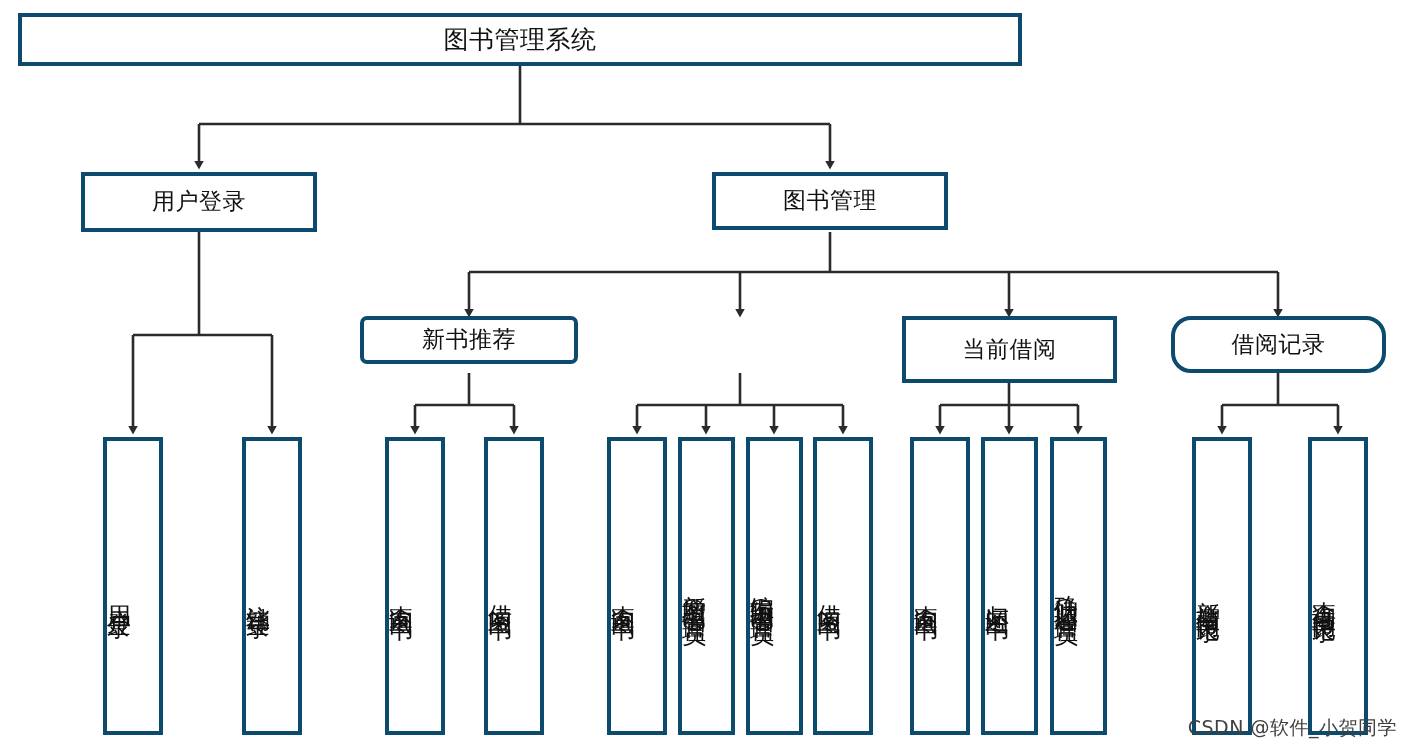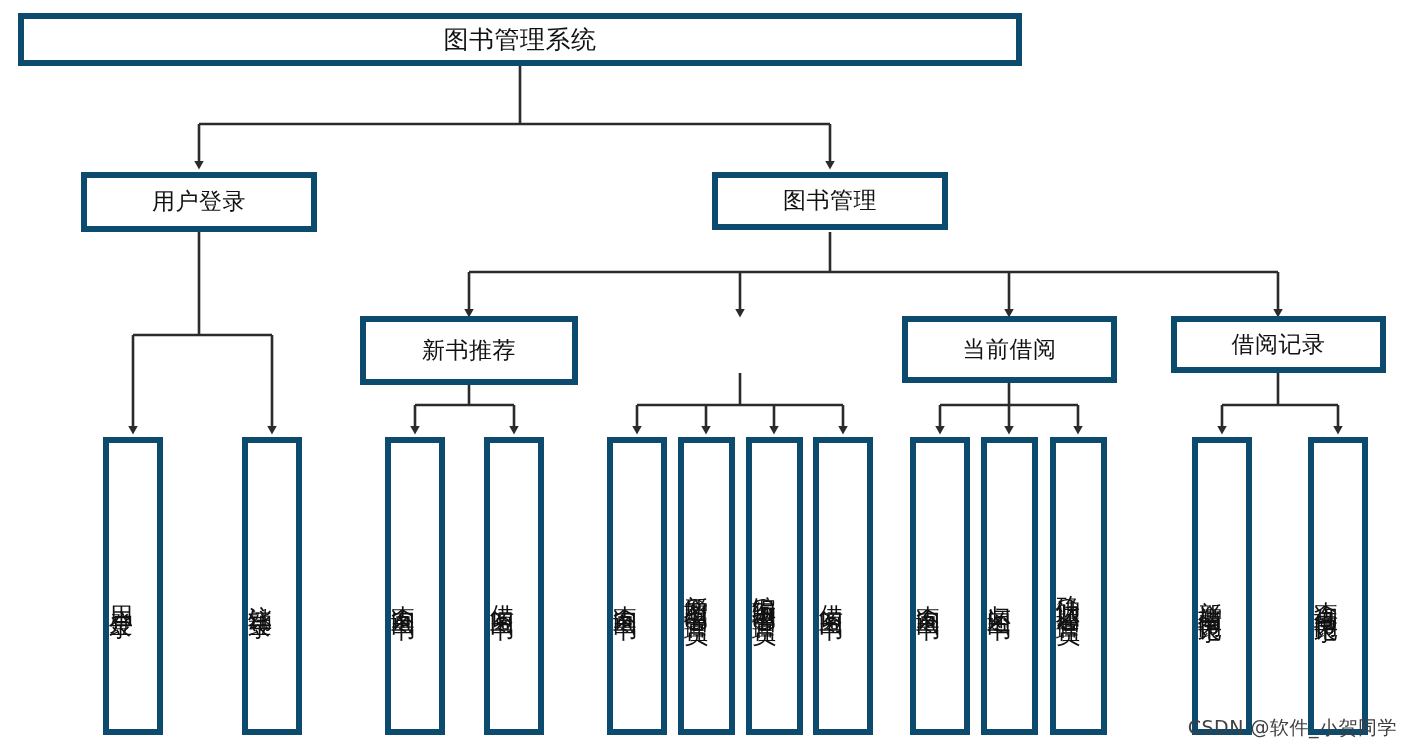--- a/index.html
+++ b/index.html
@@ -23,21 +23,21 @@
     left: 0;
     top: 0;
     width: 1405px;
     height: 747px;
     pointer-events: none;
   }
   .node {
     position: absolute;
     box-sizing: border-box;
     background: #ffffff;
-    border: 6px solid #0c4a6e;
+    border: 4px solid #0c4a6e;
     display: flex;
     align-items: center;
     justify-content: center;
     color: #111111;
     line-height: 1.18;
   }
   .node.horiz {
     font-size: 23px;
     letter-spacing: 0.5px;
   }
@@ -127,27 +127,27 @@
     <span>图书管理系统</span>
   </div>
 
   <div class="node horiz" style="left:81px; top:172px; width:236px; height:60px;">
     <span>用户登录</span>
   </div>
   <div class="node horiz" style="left:712px; top:172px; width:236px; height:58px;">
     <span>图书管理</span>
   </div>
 
-  <div class="node horiz" style="left:360px; top:316px; width:218px; height:69px;">
+  <div class="node horiz" style="left:360px; top:316px; width:218px; height:48px;border-radius:7px;">
     <span>新书推荐</span>
   </div>
   <div class="node horiz" style="left:902px; top:316px; width:215px; height:67px;">
     <span>当前借阅</span>
   </div>
-  <div class="node horiz" style="left:1171px; top:316px; width:215px; height:57px;">
+  <div class="node horiz" style="left:1171px; top:316px; width:215px; height:57px;border-radius:20px;">
     <span>借阅记录</span>
   </div>
 
   <div class="node vert" style="left:103px; top:437px; width:60px; height:298px;">
     <span class="vlabel">用户登录</span>
   </div>
   <div class="node vert" style="left:242px; top:437px; width:60px; height:298px;">
     <span class="vlabel">注销登录</span>
   </div>
 

